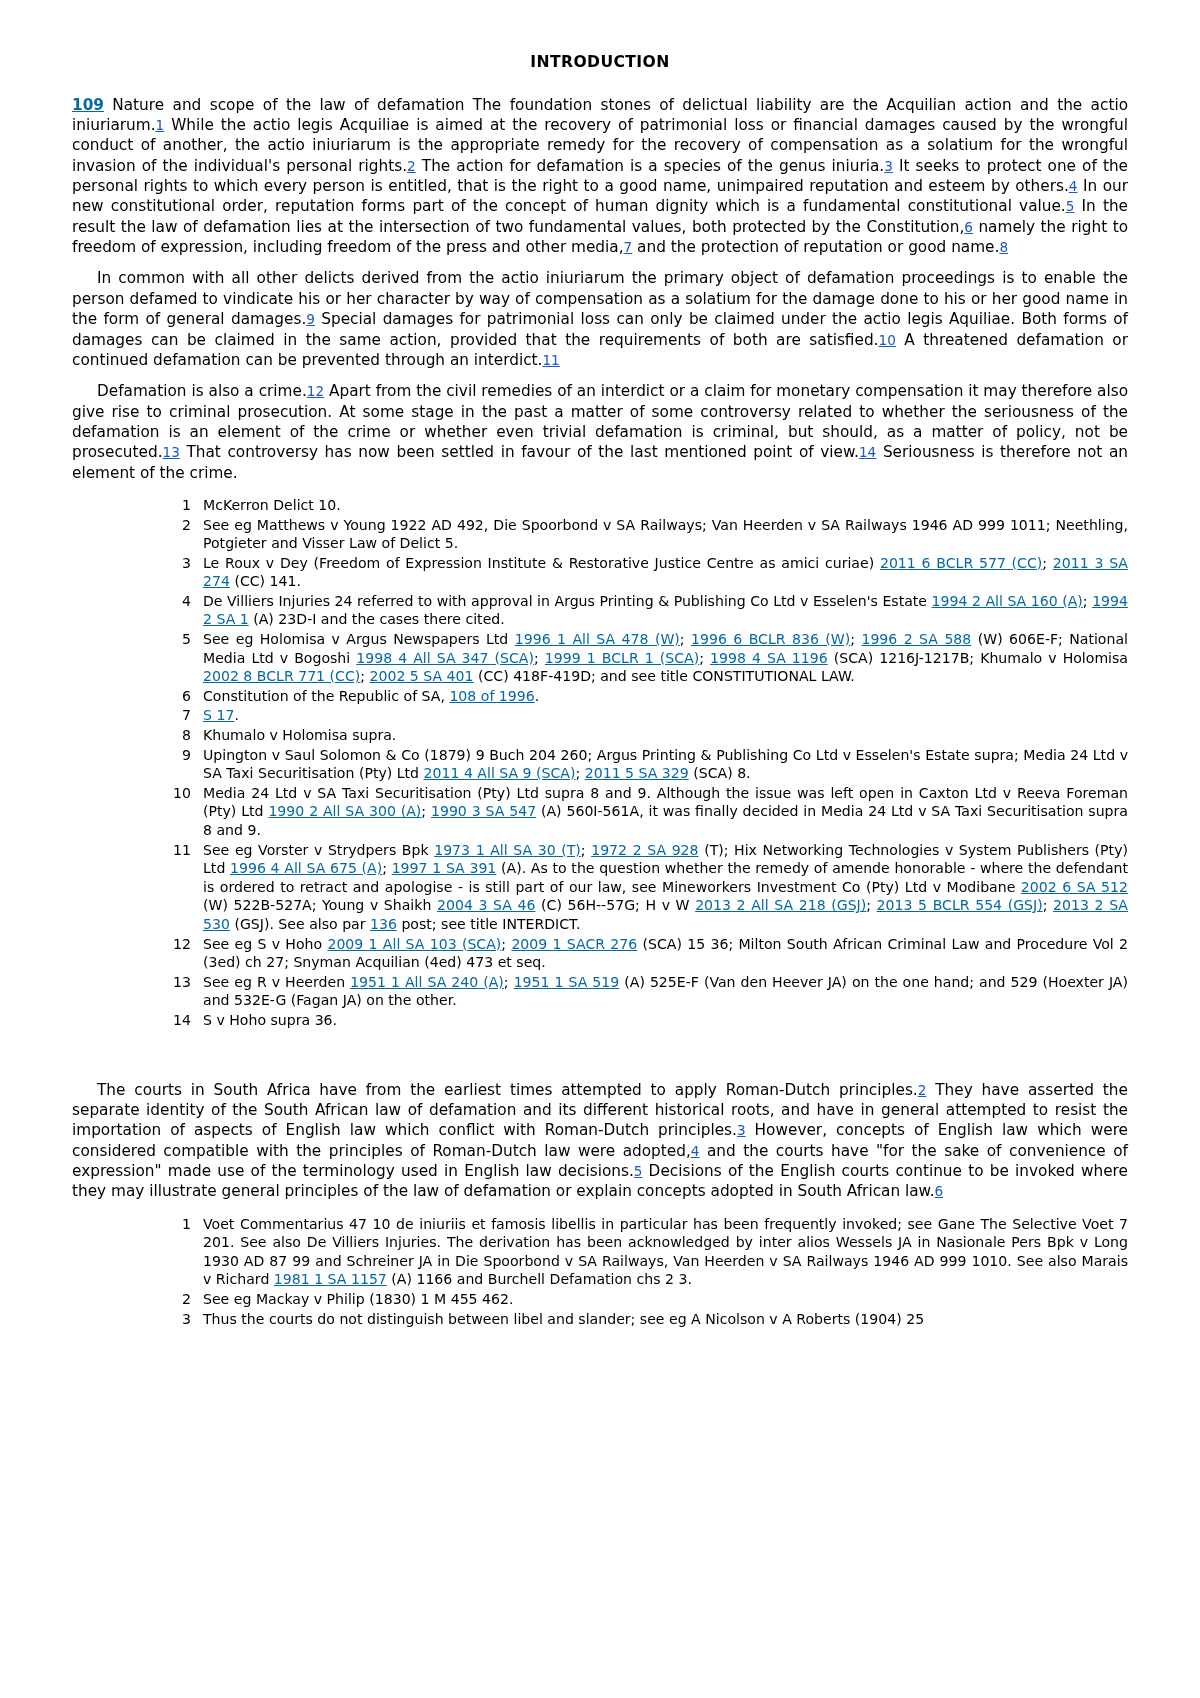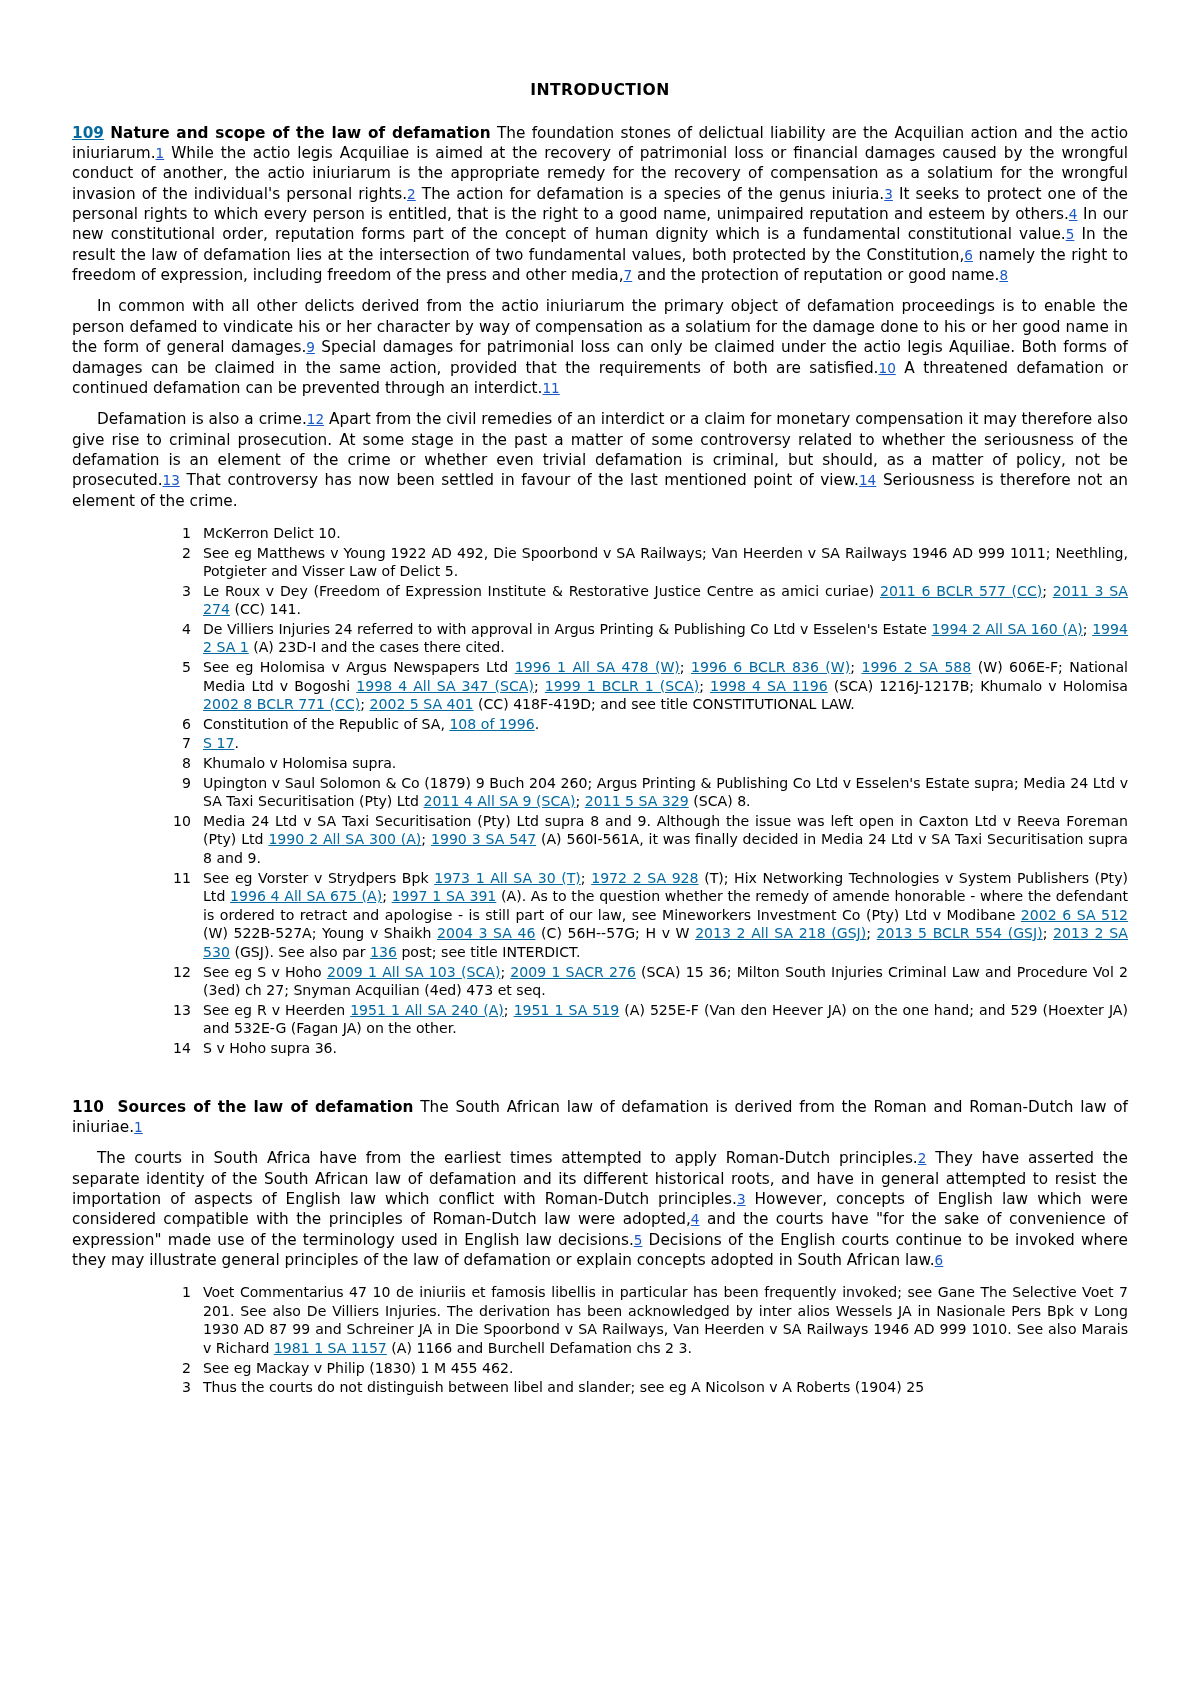--- a/index.html
+++ b/index.html
@@ -11,21 +11,21 @@
     width: 1200px;
     min-height: 1698px;
     font-family: "DejaVu Sans", sans-serif;
     color: #000000;
     font-size: 15.3px;
     line-height: 1.33;
   }
   .page {
     width: 1200px;
     box-sizing: border-box;
-    padding: 80px 72px 20px 72px;
+    padding: 52px 72px 20px 72px;
   }
   .doc-title {
     text-align: center;
     font-weight: bold;
     font-size: 15.6px;
     letter-spacing: 0.4px;
     margin: 0 0 22px 0;
   }
   p.body-par {
     margin: 0 0 0 0;
@@ -40,21 +40,21 @@
   .section-num {
     color: #0369a1;
     font-weight: bold;
     text-decoration: underline;
   }
   .section-num-plain {
     color: #000000;
     font-weight: bold;
   }
   .heading-run {
-    font-weight: bold;
+    font-weight: normal;
   }
   .it { }
   .fn-ref {
     color: #1a58c4;
     text-decoration: underline;
     font-size: 13.6px;
     vertical-align: baseline;
     cursor: pointer;
   }
   .lnk {
@@ -162,42 +162,35 @@
       <li>
         <span class="n-num">10</span>
         <span class="n-txt"><span class="it">Media 24 Ltd v SA Taxi Securitisation (Pty) Ltd</span> supra 8 and 9. Although the issue was left open in <span class="it">Caxton Ltd v Reeva Foreman (Pty) Ltd</span> <span class="lnk">1990 2 All SA 300 (A)</span>; <span class="lnk">1990 3 SA 547</span> (A) 560I-561A, it was finally decided in <span class="it">Media 24 Ltd v SA Taxi Securitisation</span> supra 8 and 9.</span>
       </li>
       <li>
         <span class="n-num">11</span>
         <span class="n-txt">See eg <span class="it">Vorster v Strydpers Bpk</span> <span class="lnk">1973 1 All SA 30 (T)</span>; <span class="lnk">1972 2 SA 928</span> (T); <span class="it">Hix Networking Technologies v System Publishers (Pty) Ltd</span> <span class="lnk">1996 4 All SA 675 (A)</span>; <span class="lnk">1997 1 SA 391</span> (A). As to the question whether the remedy of <span class="it">amende honorable</span> - where the defendant is ordered to retract and apologise - is still part of our law, see <span class="it">Mineworkers Investment Co (Pty) Ltd v Modibane</span> <span class="lnk">2002 6 SA 512</span> (W) 522B-527A; <span class="it">Young v Shaikh</span> <span class="lnk">2004 3 SA 46</span> (C) 56H--57G; <span class="it">H v W</span> <span class="lnk">2013 2 All SA 218 (GSJ)</span>; <span class="lnk">2013 5 BCLR 554 (GSJ)</span>; <span class="lnk">2013 2 SA 530</span> (GSJ). See also par <span class="lnk">136</span> post; see title INTERDICT.</span>
       </li>
       <li>
         <span class="n-num">12</span>
-        <span class="n-txt">See eg <span class="it">S v Hoho</span> <span class="lnk">2009 1 All SA 103 (SCA)</span>; <span class="lnk">2009 1 SACR 276</span> (SCA) 15 36; Milton <span class="it">South Injuries Criminal Law and Procedure</span> Vol 2 (3ed) ch 27; Snyman <span class="it">Acquilian</span> (4ed) 473 et seq.</span>
+        <span class="n-txt">See eg <span class="it">S v Hoho</span> <span class="lnk">2009 1 All SA 103 (SCA)</span>; <span class="lnk">2009 1 SACR 276</span> (SCA) 15 36; Milton <span class="it">South African Criminal Law and Procedure</span> Vol 2 (3ed) ch 27; Snyman <span class="it">Acquilian</span> (4ed) 473 et seq.</span>
       </li>
       <li>
         <span class="n-num">13</span>
         <span class="n-txt">See eg <span class="it">R v Heerden</span> <span class="lnk">1951 1 All SA 240 (A)</span>; <span class="lnk">1951 1 SA 519</span> (A) 525E-F (Van den Heever JA) on the one hand; and 529 (Hoexter JA) and 532E-G (Fagan JA) on the other.</span>
       </li>
       <li>
         <span class="n-num">14</span>
         <span class="n-txt"><span class="it">S v Hoho</span> supra 36.</span>
       </li>
     </ul>
   </div>
 
   <div class="sec-gap"></div>
 
-  <h2 class="sec-head">
-    <span class="section-num-plain">110</span>
-    &nbsp;<span class="heading-run">Sources of the law of defamation</span>
-    <span style="font-weight:normal">
-      The South African law of defamation is derived from the Roman and Roman-Dutch law of <span class="it">iniuriae</span>.<span class="fn-ref">1</span>
-    </span>
-  </h2>
 
   <p class="indent-par">
     The courts in South Africa have from the earliest times attempted to apply Roman-Dutch principles.<span class="fn-ref">2</span> They have asserted the separate identity of the South African law of defamation and its different historical roots, and have in general attempted to resist the importation of aspects of English law which conflict with Roman-Dutch principles.<span class="fn-ref">3</span> However, concepts of English law which were considered compatible with the principles of Roman-Dutch law were adopted,<span class="fn-ref">4</span> and the courts have "for the sake of convenience of expression" made use of the terminology used in English law decisions.<span class="fn-ref">5</span> Decisions of the English courts continue to be invoked where they may illustrate general principles of the law of defamation or explain concepts adopted in South African law.<span class="fn-ref">6</span>
   </p>
 
   <div class="notes-block">
     <ul class="notes">
       <li>
         <span class="n-num">1</span>
         <span class="n-txt">Voet <span class="it">Commentarius</span> 47 10 <span class="it">de iniuriis et famosis libellis</span> in particular has been frequently invoked; see Gane <span class="it">The Selective Voet</span> 7 201. See also De Villiers <span class="it">Injuries</span>. The derivation has been acknowledged by <span class="it">inter alios</span> Wessels JA in <span class="it">Nasionale Pers Bpk v Long</span> 1930 AD 87 99 and Schreiner JA in <span class="it">Die Spoorbond v SA Railways</span>, <span class="it">Van Heerden v SA Railways</span> 1946 AD 999 1010. See also <span class="it">Marais v Richard</span> <span class="lnk">1981 1 SA 1157</span> (A) 1166 and Burchell <span class="it">Defamation</span> chs 2 3.</span>

